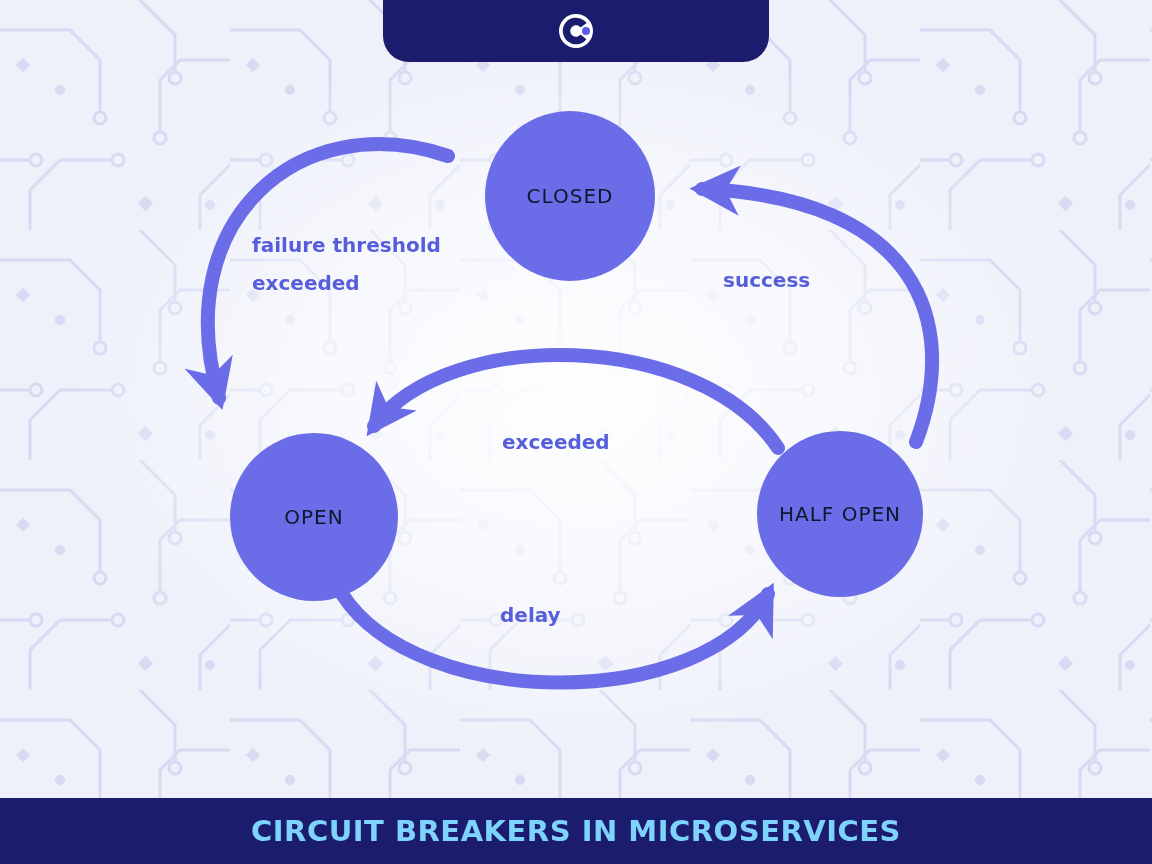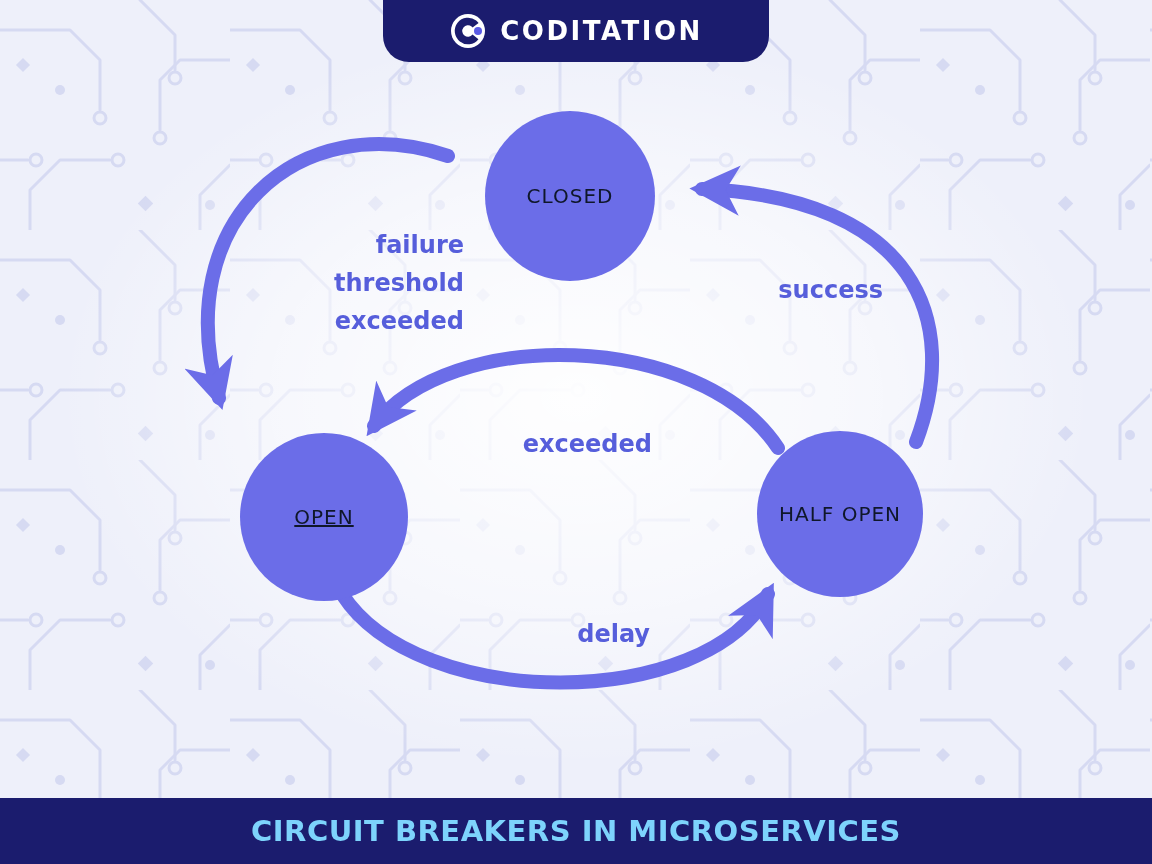--- a/index.html
+++ b/index.html
@@ -42,30 +42,30 @@
   .footer-title{color:#7dd3fc;font-weight:bold;font-size:29px;letter-spacing:0.5px;}
   .arrows-svg{position:absolute;inset:0;z-index:2;}
   .arrow{fill:none;stroke:var(--accent);stroke-width:14;stroke-linecap:round;}
   .ah{fill:var(--accent);}
   .state{
     position:absolute;border-radius:50%;background:var(--accent);
     display:flex;align-items:center;justify-content:center;
     color:#0f172a;font-size:20px;letter-spacing:1px;z-index:3;
   }
   #state-closed{left:485px;top:111px;width:170px;height:170px;}
-  #state-open{left:240px;top:433px;width:168px;height:168px;text-decoration:underline;}
+  #state-open{left:230px;top:433px;width:168px;height:168px;}
   #state-half-open{left:757px;top:431px;width:166px;height:166px;}
   .tlabel{
-    position:absolute;color:var(--labelc);font-weight:bold;font-size:24px;
-    text-align:right;z-index:3;
+    position:absolute;color:var(--labelc);font-weight:bold;font-size:20px;
+    text-align:left;z-index:3;
   }
   #label-fte{left:252px;top:226px;width:212px;line-height:38px;}
-  #label-success{left:723px;top:268px;width:160px;margin-top:8px;}
+  #label-success{left:723px;top:268px;width:160px;}
   #label-failure{left:502px;top:430px;width:150px;}
-  #label-delay{left:500px;top:620px;width:150px;}
+  #label-delay{left:500px;top:603px;width:150px;}
 </style>
 </head>
 <body>
 
 <svg class="pattern-svg" width="1152" height="864" aria-hidden="true">
   <defs>
     <pattern id="circuit" width="230" height="230" patternUnits="userSpaceOnUse">
       <path class="pat-line" d="M0 30 H70 L100 60 V110"></path>
       <circle class="pat-node" cx="100" cy="118" r="6"></circle>
       <path class="pat-line" d="M230 60 H180 L160 80 V130"></path>
@@ -89,21 +89,20 @@
 <div class="center-fade"></div>
 
 <div class="header-badge">
   <span style="display:flex;">
     <svg width="38" height="38" viewBox="0 0 38 38" aria-hidden="true">
       <circle cx="19" cy="19" r="17" fill="#ffffff"></circle>
       <circle cx="19" cy="19" r="9.5" fill="none" stroke="#1b1c6e" stroke-width="7.5" stroke-dasharray="47 13" transform="rotate(38 19 19)"></circle>
       <circle cx="29" cy="19" r="4" fill="#5b5be6"></circle>
     </svg>
   </span>
-  <span class="brand-text">CODITATION</span>
 </div>
 
 <svg class="arrows-svg" width="1152" height="864" aria-hidden="true">
   <defs>
     <marker id="ahead" viewBox="0 0 10 10" refX="7.5" refY="5" markerWidth="3.6" markerHeight="3.6" orient="auto">
       <path class="ah" d="M0 0 L10 5 L0 10 L2.8 5 Z"></path>
     </marker>
   </defs>
   <path class="arrow" d="M 448 156 C 300 106, 168 220, 219 398" marker-end="url(#ahead)"></path>
   <path class="arrow" d="M 916 442 C 962 320, 915 198, 702 189" marker-end="url(#ahead)"></path>

